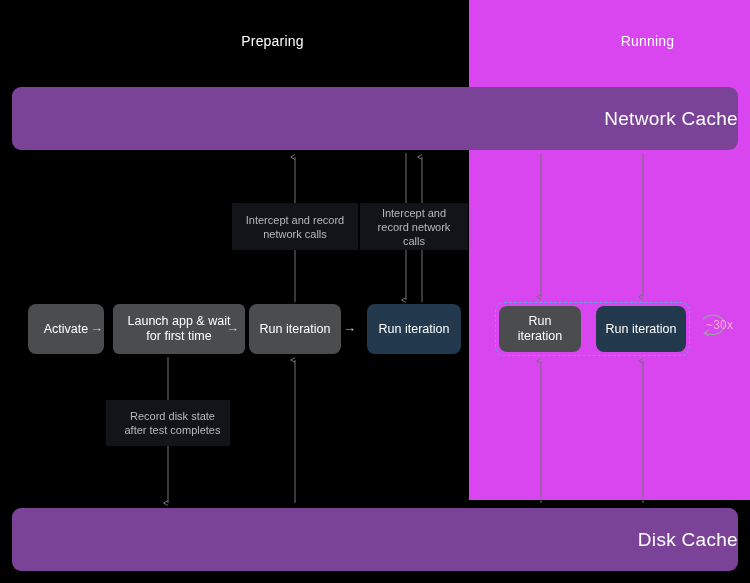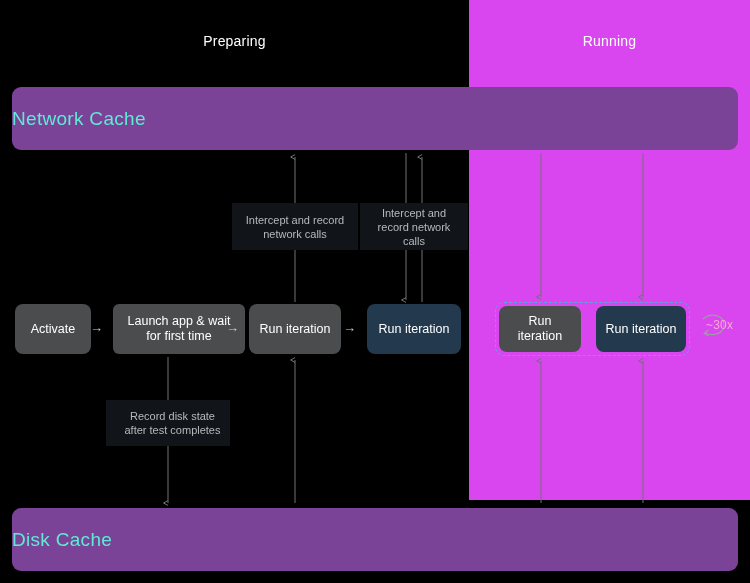--- a/index.html
+++ b/index.html
@@ -33,34 +33,35 @@
     background: #d946ef;
   }
   .phase-title {
     position: absolute;
     top: 33px;
     width: 100%;
     text-align: center;
     color: #ffffff;
     font-size: 14px;
     letter-spacing: .2px;
+    margin-left: 38px;
   }
 
   
   .cache-bar {
     position: absolute;
     left: 12px;
     width: 726px;
     height: 63px;
     background: #7b4397;
     border-radius: 9px;
     display: flex;
     align-items: center;
-    justify-content: flex-start;
-    color: #5eead4;
+    justify-content: flex-end;
+    color: #ffffff;
     font-size: 19px;
     letter-spacing: .3px;
   }
   #network-cache { top: 87px; }
   #disk-cache    { top: 508px; }
 
   
   .node {
     position: absolute;
     display: flex;
@@ -70,21 +71,21 @@
     border-radius: 8px;
     color: #ffffff;
     font-size: 12.5px;
     line-height: 15px;
     box-sizing: border-box;
     padding: 4px 6px;
   }
   .node.grey  { background: #4a4c4e; }
   .node.blue  { background: #23394e; }
 
-  .node-n1 { left: 15px;  top: 304px; width: 76px;  height: 50px; }
+  .node-n1 { left: 28px;  top: 304px; width: 76px;  height: 50px; }
   .node-n2 { left: 113px; top: 304px; width: 132px; height: 50px; border-radius: 6px; }
   .node-n3 { left: 249px; top: 304px; width: 92px;  height: 50px; }
   .node-n4 { left: 367px; top: 304px; width: 94px;  height: 50px; }
   .node-n5 { left: 499px; top: 306px; width: 82px;  height: 46px; }
   .node-n6 { left: 596px; top: 306px; width: 90px;  height: 46px; }
 
   
   #loop-group {
     position: absolute;
     left: 495px;

